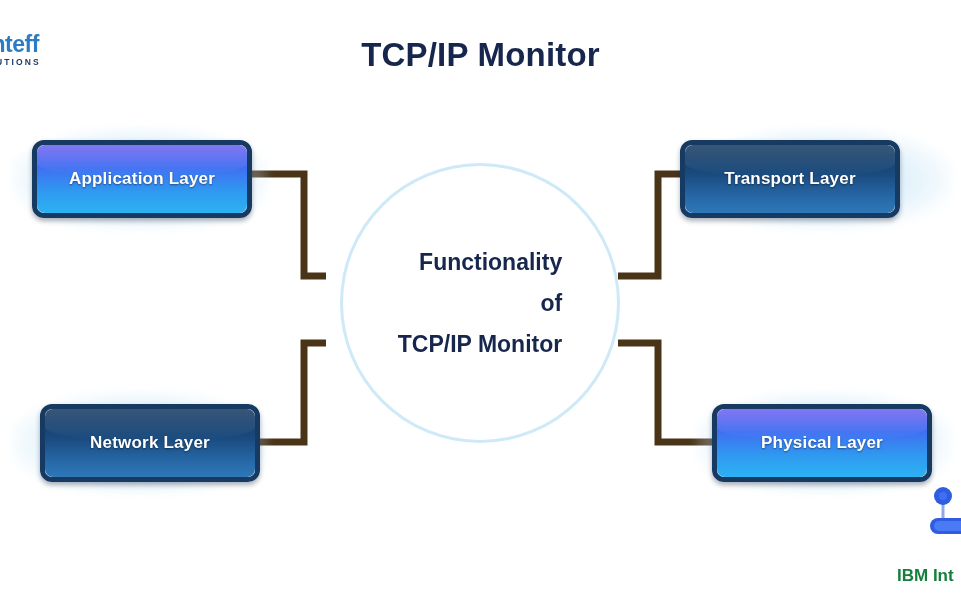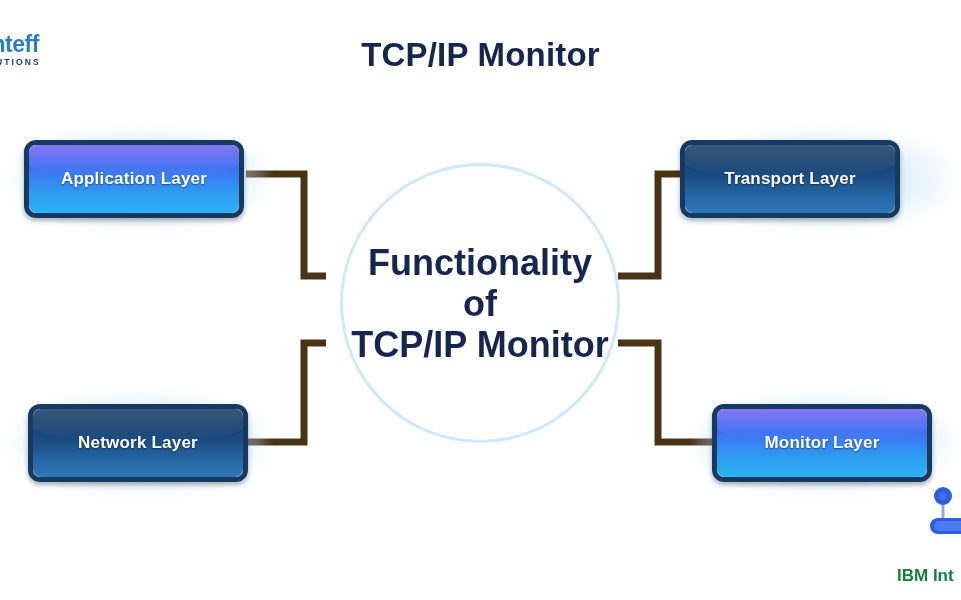--- a/index.html
+++ b/index.html
@@ -84,22 +84,22 @@
     width: 274px;
     height: 274px;
     border-radius: 50%;
     background: #ffffff;
     display: flex;
     align-items: center;
     justify-content: center;
     box-shadow: 0 0 0 3px rgba(198,229,246,0.85);
   }
   .circle-text {
-    text-align: center;
-    font-size: 36px;
+    text-align: right;
+    font-size: 23px;
     font-weight: bold;
     color: #16264c;
     line-height: 41px;
     white-space: pre-line;
   }
 
   
   .conn {
     position: absolute;
   }
@@ -217,45 +217,45 @@
   </div>
 
   <div class="circle-glow"></div>
   <div class="circle">
     <div class="circle-text">Functionality
 of
 TCP/IP Monitor</div>
   </div>
 
   <div class="box-glow" style="left:12px; top:128px; width:256px; height:102px;"></div>
-  <div class="box" style="left:24px; top:140px;">
+  <div class="box" style="left:32px; top:140px;">
     <div class="box-inner"></div>
     <div class="box-face face-violet"></div>
     <div class="box-label">Application Layer</div>
   </div>
 
   <div class="box-glow" style="left:696px; top:128px; width:256px; height:102px;"></div>
   <div class="box" style="left:680px; top:140px;">
     <div class="box-inner"></div>
     <div class="box-face face-navy"></div>
     <div class="box-label">Transport Layer</div>
   </div>
 
   <div class="box-glow" style="left:12px; top:392px; width:256px; height:102px;"></div>
-  <div class="box" style="left:28px; top:404px;align-items:center;">
+  <div class="box" style="left:40px; top:404px;align-items:center;">
     <div class="box-inner"></div>
     <div class="box-face face-navy"></div>
     <div class="box-label">Network Layer</div>
   </div>
 
   <div class="box-glow" style="left:696px; top:392px; width:256px; height:102px;"></div>
   <div class="box" style="left:712px; top:404px;">
     <div class="box-inner"></div>
     <div class="box-face face-violet"></div>
-    <div class="box-label">Monitor Layer</div>
+    <div class="box-label">Physical Layer</div>
   </div>
 
   <div class="badge">
     <svg width="60" height="56" viewBox="0 0 60 56" fill="none">
       <line x1="15" y1="12" x2="15" y2="33" stroke="#8fa9e8" stroke-width="3"></line>
       <circle cx="15" cy="9" r="9" fill="#2f5ce0"></circle>
       <circle cx="15" cy="9" r="4" fill="#3f6ff2"></circle>
       <rect x="2" y="31" width="58" height="16" rx="8" fill="#2f5ce0"></rect>
       <rect x="6" y="34" width="54" height="10" rx="5" fill="#4a7bf5"></rect>
     </svg>

